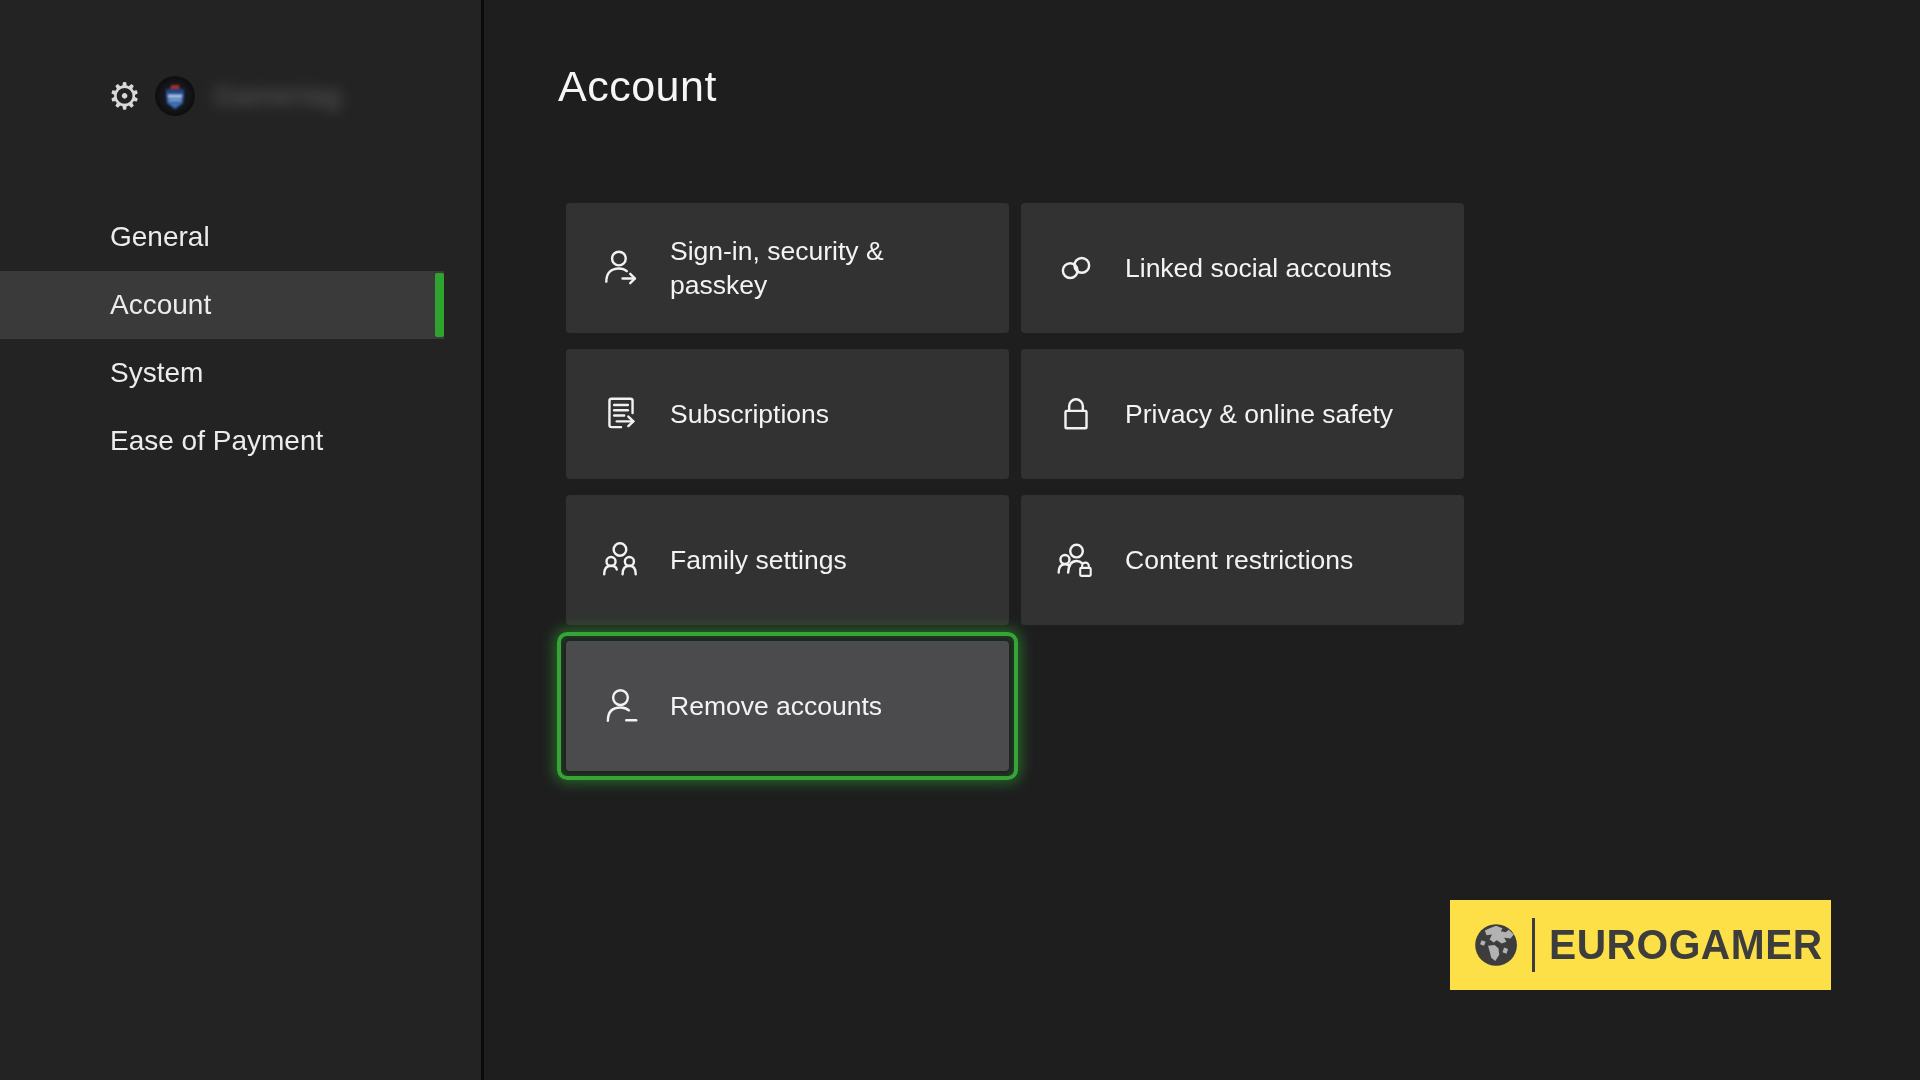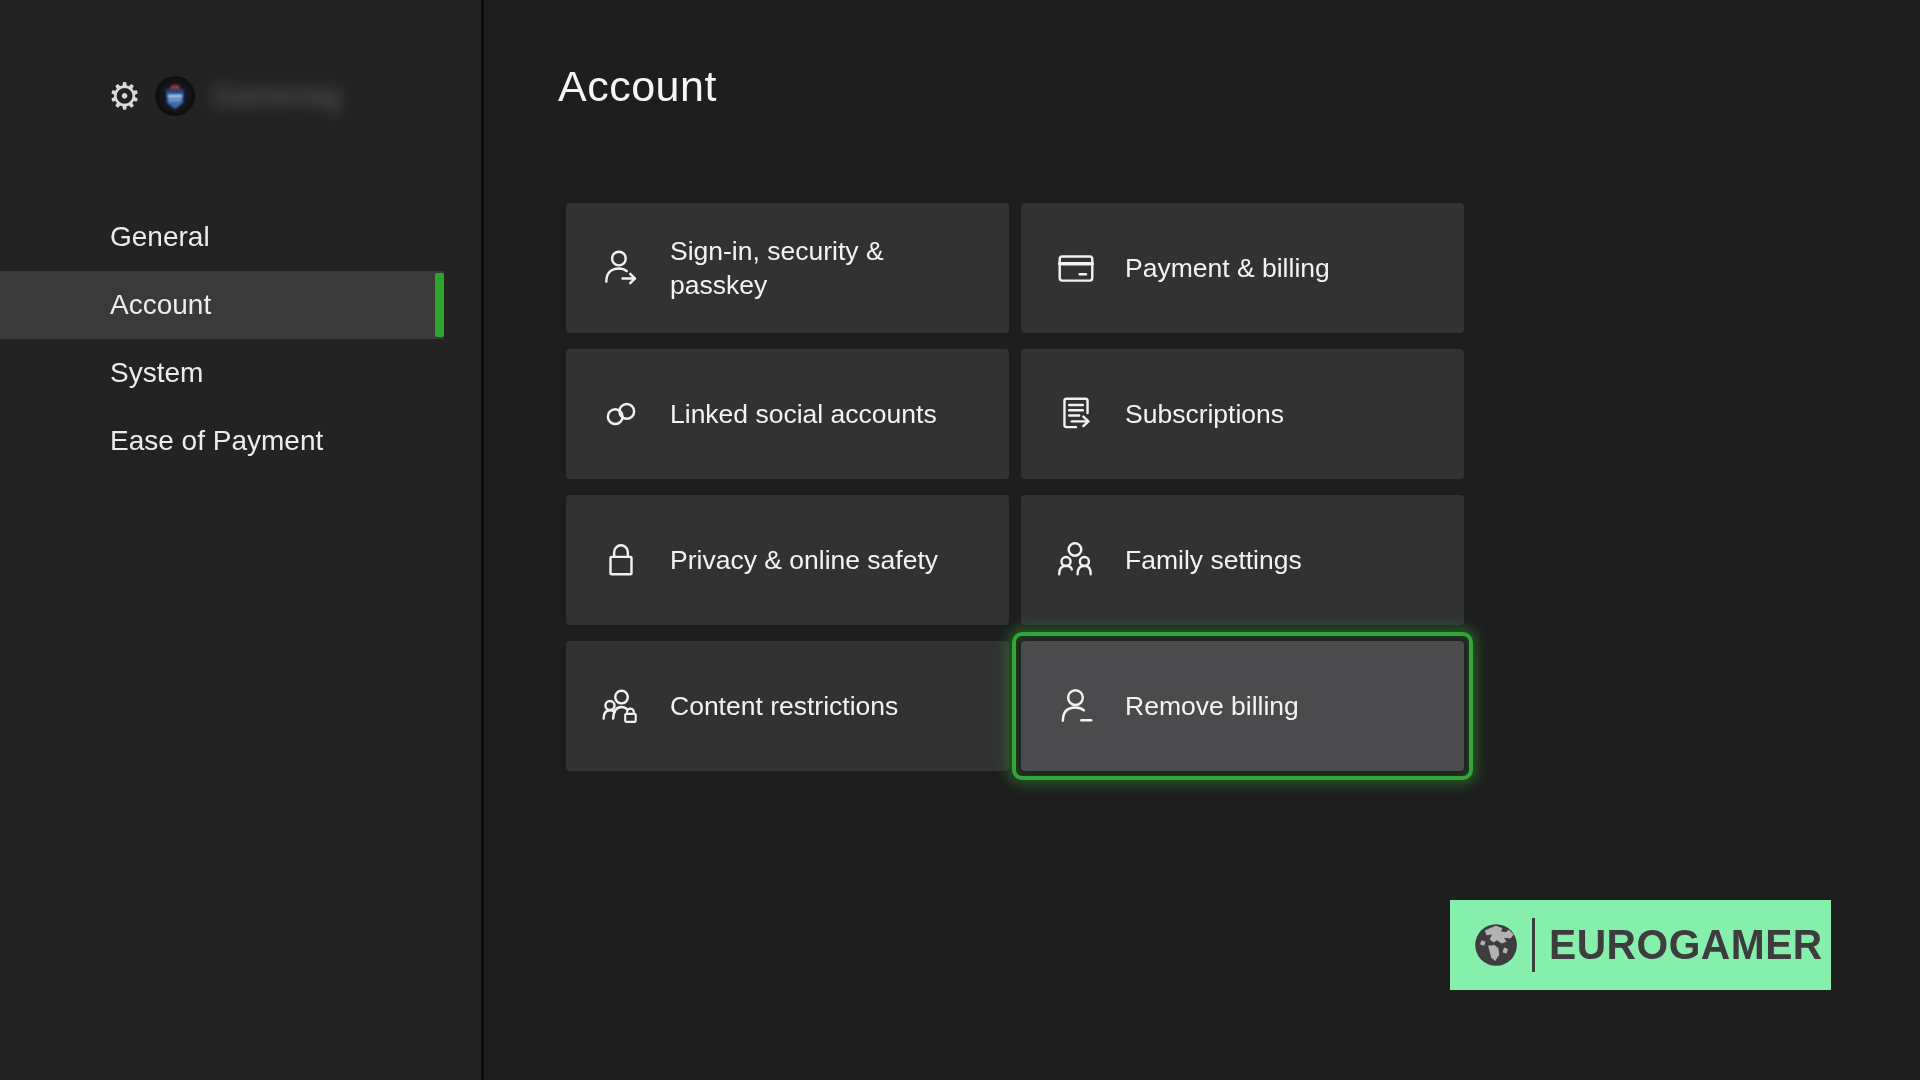--- a/index.html
+++ b/index.html
@@ -53,21 +53,21 @@
   }
   .tile svg{stroke:#f2f2f2;fill:none;stroke-width:2.3;stroke-linecap:round;stroke-linejoin:round;}
   .tile.focused{background:#4b4b4d;}
   .tile.focused::before{
     content:"";position:absolute;inset:-9px;border:4px solid var(--focus,#35a535);
     border-radius:10px;pointer-events:none;
     box-shadow:0 0 14px 3px rgba(46,163,46,.55), inset 0 0 8px rgba(46,163,46,.35);
   }
   
   .watermark{
-    position:absolute;left:1450px;top:900px;width:381px;height:90px;background:#86efac;
+    position:absolute;left:1450px;top:900px;width:381px;height:90px;background:#fde047;
     display:flex;align-items:center;box-sizing:border-box;padding-left:22px;
   }
   .wm-divider{width:3px;height:54px;background:#3d3d3d;margin:0 14px 0 12px;}
   .wm-text{
     font-size:42px;font-weight:700;color:#3d3d3d;letter-spacing:.5px;
     font-family:"Liberation Sans",sans-serif;transform:scaleX(.97);transform-origin:left;
   }
 </style>
 </head>
 <body>
@@ -117,30 +117,20 @@
         <svg width="42" height="42" viewBox="0 0 40 40">
           <circle cx="18" cy="11" r="6.5"></circle>
           <path d="M6 33 C6 24.5 11 20.5 18 20.5 C21 20.5 23.5 21.3 25.5 23"></path>
           <path d="M21.5 30 H33"></path>
           <path d="M28.8 25.5 L33.3 30 L28.8 34.5"></path>
         </svg>
       </span>
       <span class="tlabel">Sign-in, security &amp; passkey</span>
     </div>
 
-    <div class="tile">
-      <span class="ticon">
-        <svg width="42" height="42" viewBox="0 0 40 40">
-          <rect x="4.5" y="9" width="31" height="23" rx="2.5"></rect>
-          <path d="M4.5 16 H35.5" stroke-width="3.4"></path>
-          <path d="M23.5 26 H29.5"></path>
-        </svg>
-      </span>
-      <span class="tlabel">Payment &amp; billing</span>
-    </div>
 
     <div class="tile">
       <span class="ticon">
         <svg width="42" height="42" viewBox="0 0 40 40">
           <circle cx="14.5" cy="22.5" r="7"></circle>
           <circle cx="25.5" cy="17.5" r="7"></circle>
         </svg>
       </span>
       <span class="tlabel">Linked social accounts</span>
     </div>
@@ -197,21 +187,21 @@
     </div>
 
     <div class="tile focused">
       <span class="ticon">
         <svg width="42" height="42" viewBox="0 0 40 40">
           <circle cx="19.5" cy="12" r="7"></circle>
           <path d="M7.5 34 C7.5 25 12.5 21.5 19.5 21.5 C22.8 21.5 25.5 22.4 27.5 24.2"></path>
           <path d="M25 33.5 H34.5"></path>
         </svg>
       </span>
-      <span class="tlabel">Remove billing</span>
+      <span class="tlabel">Remove accounts</span>
     </div>
 
   </div>
 
   <div class="watermark">
     <svg width="54" height="54" viewBox="0 0 60 60">
       <circle cx="30" cy="30" r="26" fill="#3d3d3d"></circle>
       <path d="M22 9 L30 6 L38 9 L36 13 L42 14 L46 11 L52 17 L48 22 L40 21 L43 26 L37 28 L31 24 L27 27 L22 23 L25 17 L18 18 L16 12 Z" fill="#b2b2b2"></path>
       <path d="M20 31 L28 30 L33 34 L34 42 L29 50 L24 46 L22 38 Z" fill="#b2b2b2"></path>
       <path d="M40 33 L45 35 L43 41 L38 39 Z" fill="#b2b2b2"></path>

